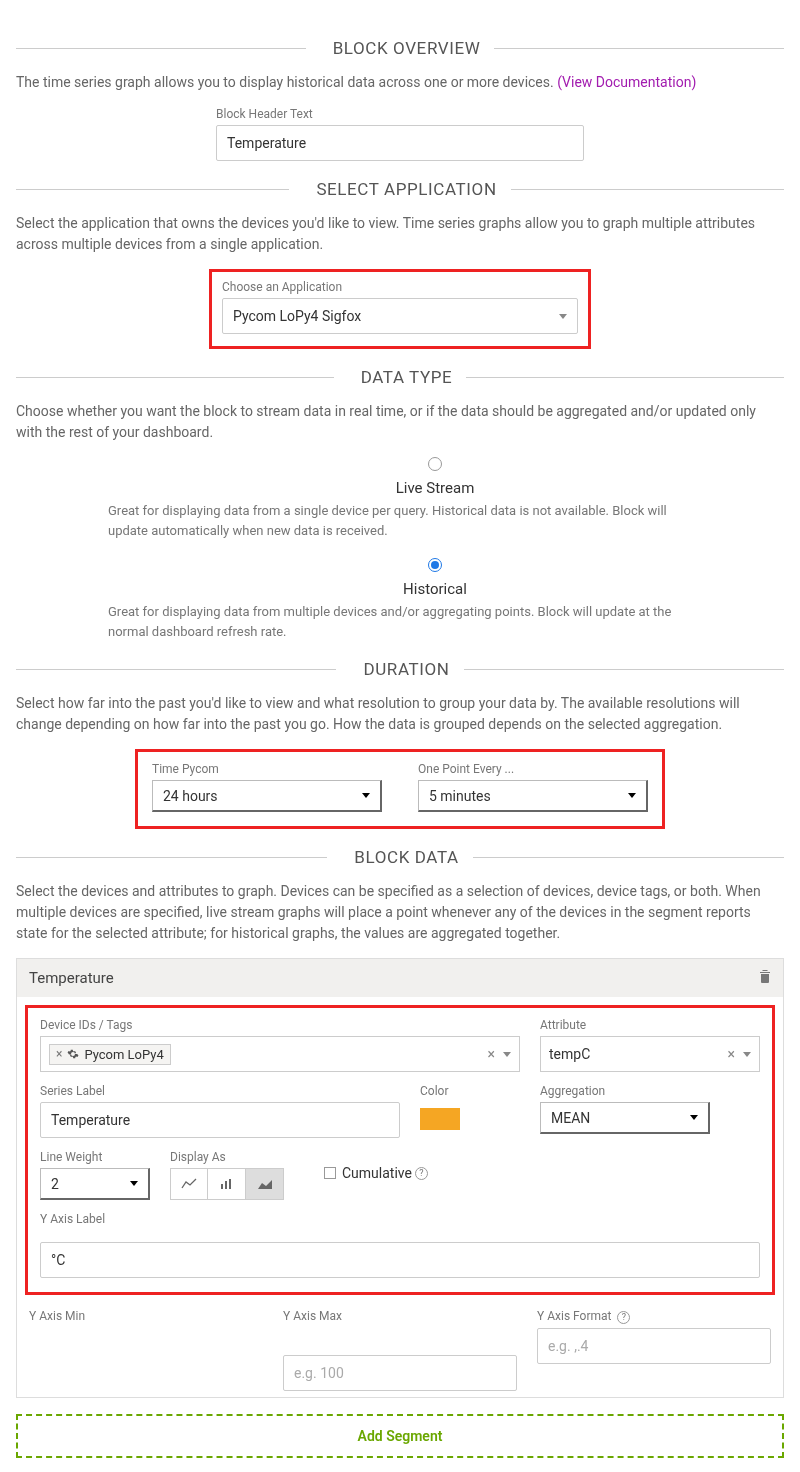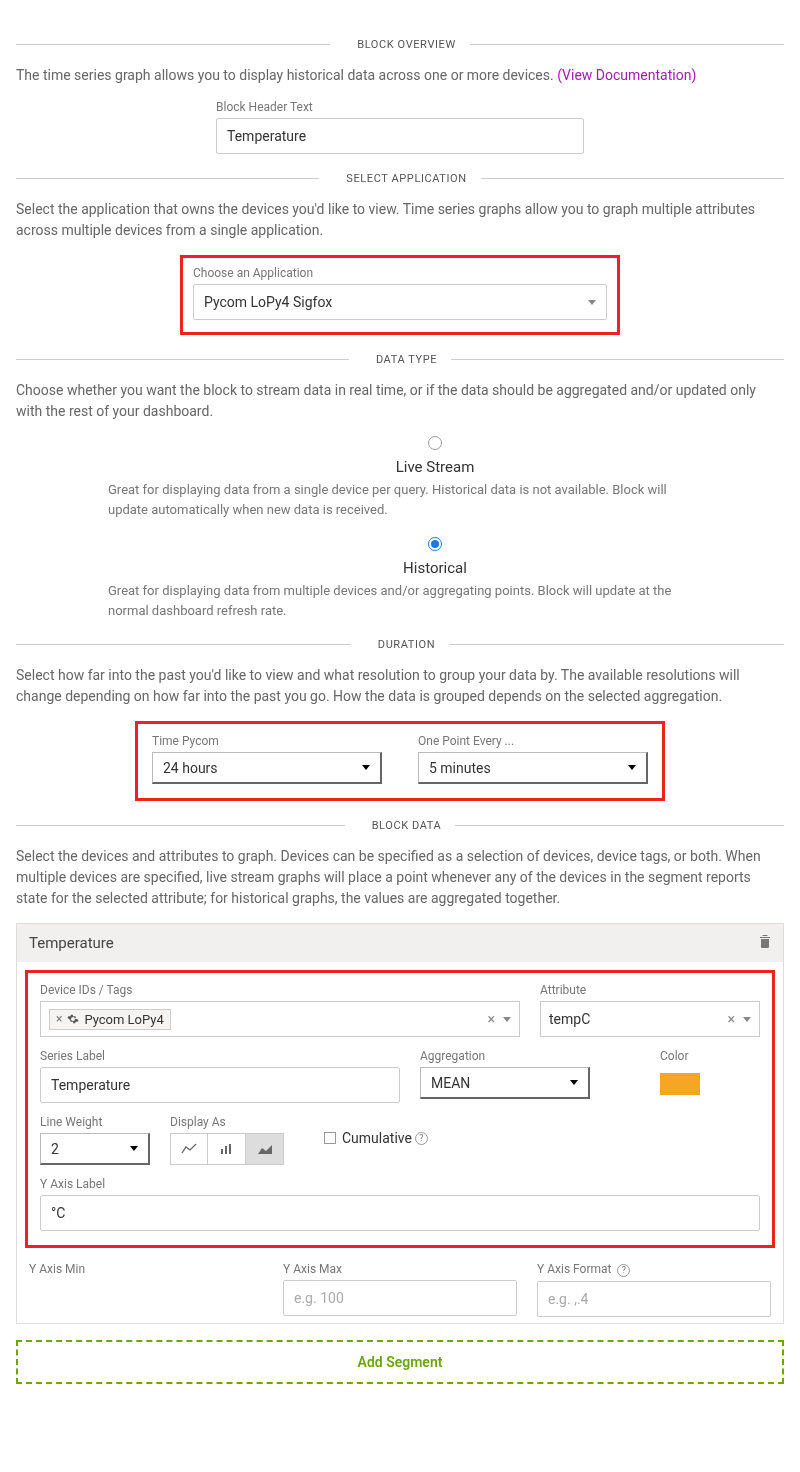--- a/index.html
+++ b/index.html
@@ -18,21 +18,21 @@
   }
   .section-divider::before,
   .section-divider::after {
     content: "";
     flex: 1;
     height: 1px;
     background: #ccc;
   }
   .section-divider span {
     padding: 0 14px;
-    font-size: 11px;
+    font-size: 17px;
     letter-spacing: 0.6px;
     color: #555;
     text-transform: uppercase;
     margin-left: 13px;
   }
   .desc {
     color: #666;
     line-height: 1.5;
     margin-bottom: 14px;
   }
@@ -66,21 +66,21 @@
     border-right: 4px solid transparent;
     border-top: 5px solid #888;
   }
   .centered-block {
     width: 368px;
     margin: 0 auto;
   }
   .highlight-red {
     border: 3px solid #e22;
     padding: 8px 10px 12px 10px;
-    width: 440px;
+    width: 382px;
     margin: 0 auto;
   }
   .radio-group { margin-left: 70px; margin-top: 6px; }
   .radio-item { margin-bottom: 18px; }
   .radio-row {
     display: flex;
     align-items: center;
     gap: 8px;
     margin-bottom: 4px;
     flex-direction: column;
@@ -336,30 +336,30 @@
           </span>
         </div>
       </div>
     </div>
 
     <div class="row">
       <div class="col" style="flex:0 0 360px;">
         <label class="field-label">Series Label</label>
         <input class="text-input" type="text" value="Temperature" style="">
       </div>
+      <div class="col" style="flex:0 0 100px;">
+        <label class="field-label">Color</label>
+        <div class="color-swatch"></div>
+      </div>
       <div class="col" style="flex:1;">
         <label class="field-label">Aggregation</label>
         <div class="os-select" style="width:170px;">
           <span>MEAN</span>
           <span class="os-caret"></span>
         </div>
-      </div>
-      <div class="col" style="flex:0 0 100px;">
-        <label class="field-label">Color</label>
-        <div class="color-swatch"></div>
       </div>
     </div>
 
     <div class="row" style="align-items:flex-end;">
       <div class="col" style="flex:0 0 110px;">
         <label class="field-label">Line Weight</label>
         <div class="os-select">
           <span>2</span>
           <span class="os-caret"></span>
         </div>
@@ -389,33 +389,33 @@
       <div class="col" style="align-self:center;padding-bottom:4px;padding-left:20px;">
         <label style="display:flex;align-items:center;">
           <span class="checkbox"></span>
           <span>Cumulative</span>
           <span class="help-icon">?</span>
         </label>
       </div>
     </div>
 
     <div class="row" style="margin-bottom:0;">
-      <div class="col" style="flex:1;">
+      <div class="col" style="flex:1;gap:12px;">
         <label class="field-label">Y Axis Label</label>
         <input class="text-input" type="text" value="°C" style="">
       </div>
     </div>
   </div>
 
   <div class="segment-footer">
     <div class="row" style="margin-bottom:0;">
       <div class="col" style="flex:1;">
         <label class="field-label">Y Axis Min</label>
       </div>
-      <div class="col" style="flex:1;">
+      <div class="col" style="flex:1;gap:28px;">
         <label class="field-label">Y Axis Max</label>
         <input class="text-input" type="text" placeholder="e.g. 100" style="">
       </div>
       <div class="col" style="flex:1;">
         <label class="field-label">
           <span>Y Axis Format</span>
           <span class="help-icon">?</span>
         </label>
         <input class="text-input" type="text" placeholder="e.g. ,.4" style="">
       </div>

